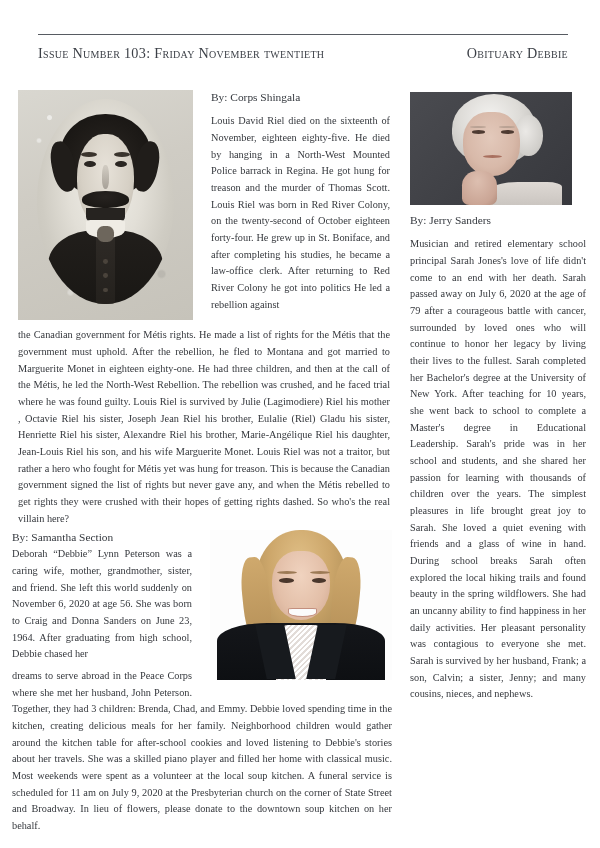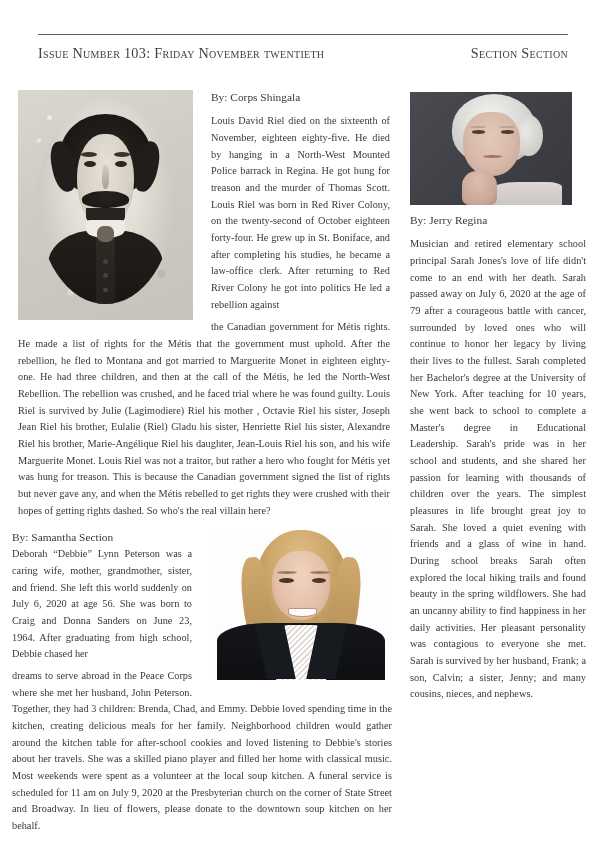--- a/index.html
+++ b/index.html
@@ -89,21 +89,21 @@
   .art1-photo {
     float: left;
     width: 175px;
     height: 230px;
     margin: 0 18px 6px 0;
   }
   .art1-col {
     overflow: hidden;
   }
   .art1-wide {
-    margin-top: 6px;
+    margin-top: 14px;
     font-family: Liberation Serif, serif;
   }
 
   
   .art2 {
     position: absolute;
     left: 410px;
     top: 92px;
     width: 176px;
   }
@@ -403,21 +403,21 @@
 </style>
 </head>
 <body>
 
 <div class="page">
 
   <div class="masthead-rule"></div>
 
   <div class="masthead">
     <div class="masthead-left">Issue Number 103: Friday November twentieth</div>
-    <div class="masthead-right">Section Section</div>
+    <div class="masthead-right">Obituary Debbie</div>
   </div>
 
   <div class="art1">
 
     <div class="art1-photo photo photo-riel">
       <div class="plate-grain"></div>
       <div class="oval">
         <div class="coat"></div>
         <div class="hair"></div>
         <div class="face"></div>
@@ -451,21 +451,21 @@
       <div class="face"></div>
       <div class="brow l"></div>
       <div class="brow r"></div>
       <div class="eye l"></div>
       <div class="eye r"></div>
       <div class="mouth"></div>
       <div class="shoulder"></div>
       <div class="hand"></div>
     </div>
 
-    <p class="byline">By: Jerry Regina</p>
+    <p class="byline">By: Jerry Sanders</p>
     <p class="body-text">Musician and retired elementary school principal Sarah Jones's love of life didn't come to an end with her death. Sarah passed away on July 6, 2020 at the age of 79 after a courageous battle with cancer, surrounded by loved ones who will continue to honor her legacy by living their lives to the fullest. Sarah completed her Bachelor's degree at the University of New York. After teaching for 10 years, she went back to school to complete a Master's degree in Educational Leadership. Sarah's pride was in her school and students, and she shared her passion for learning with thousands of children over the years. The simplest pleasures in life brought great joy to Sarah. She loved a quiet evening with friends and a glass of wine in hand. During school breaks Sarah often explored the local hiking trails and found beauty in the spring wildflowers. She had an uncanny ability to find happiness in her daily activities. Her pleasant personality was contagious to everyone she met. Sarah is survived by her husband, Frank; a son, Calvin; a sister, Jenny; and many cousins, nieces, and nephews.</p>
   </div>
 
   <div class="art3">
 
     <div class="art3-photo photo photo-debbie">
       <div class="hair"></div>
       <div class="blazer"></div>
       <div class="shirt"></div>
       <div class="lapel-l"></div>
@@ -473,19 +473,19 @@
       <div class="face"></div>
       <div class="brow l"></div>
       <div class="brow r"></div>
       <div class="eye l"></div>
       <div class="eye r"></div>
       <div class="smile"></div>
     </div>
 
     <div class="art3-col">
       <p class="byline tight">By: Samantha Section</p>
-      <p class="body-text">Deborah “Debbie” Lynn Peterson was a caring wife, mother, grandmother, sister, and friend. She left this world suddenly on July 6, 2020 at age 56. She was born to Craig and Donna Sanders on June 23, 1964. After graduating from high school, Debbie chased her</p>
+      <p class="body-text">Deborah “Debbie” Lynn Peterson was a caring wife, mother, grandmother, sister, and friend. She left this world suddenly on November 6, 2020 at age 56. She was born to Craig and Donna Sanders on June 23, 1964. After graduating from high school, Debbie chased her</p>
     </div>
 
     <p class="body-text art3-wide">dreams to serve abroad in the Peace Corps where she met her husband, John Peterson. Together, they had 3 children: Brenda, Chad, and Emmy. Debbie loved spending time in the kitchen, creating delicious meals for her family. Neighborhood children would gather around the kitchen table for after-school cookies and loved listening to Debbie's stories about her travels. She was a skilled piano player and filled her home with classical music. Most weekends were spent as a volunteer at the local soup kitchen. A funeral service is scheduled for 11 am on July 9, 2020 at the Presbyterian church on the corner of State Street and Broadway. In lieu of flowers, please donate to the downtown soup kitchen on her behalf.</p>
   </div>
 
 </div>
 
 </body></html>

